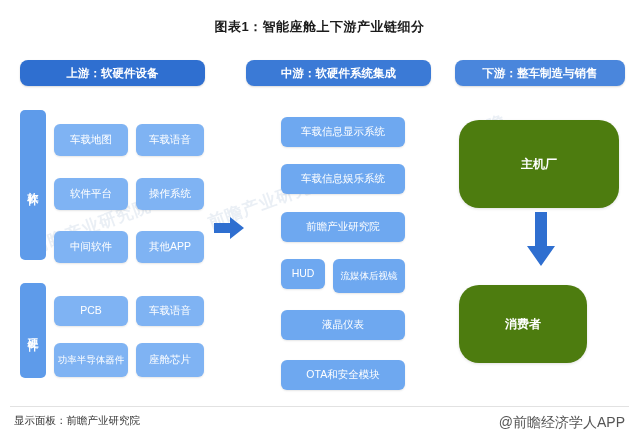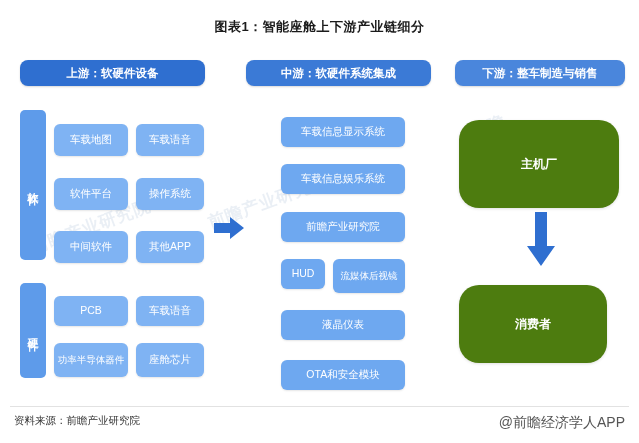--- a/index.html
+++ b/index.html
@@ -111,21 +111,21 @@
 
 <div class="chip mid" style="left:281px;top:117px;width:124px;height:30px;">车载信息显示系统</div>
 <div class="chip mid" style="left:281px;top:164px;width:124px;height:30px;">车载信息娱乐系统</div>
 <div class="chip mid" style="left:281px;top:212px;width:124px;height:30px;">前瞻产业研究院</div>
 <div class="chip mid" style="left:281px;top:259px;width:44px;height:30px;">HUD</div>
 <div class="chip mid" style="left:333px;top:259px;width:72px;height:34px;font-size:9.5px;">流媒体后视镜</div>
 <div class="chip mid" style="left:281px;top:310px;width:124px;height:30px;">液晶仪表</div>
 <div class="chip mid" style="left:281px;top:360px;width:124px;height:30px;">OTA和安全模块</div>
 
 <div class="bigbox" style="left:459px;top:120px;width:160px;height:88px;">主机厂</div>
-<div class="bigbox" style="left:459px;top:285px;width:148px;height:78px;">消费者</div>
+<div class="bigbox" style="left:459px;top:285px;width:128px;height:78px;">消费者</div>
 
 <svg class="arrow-down" viewBox="0 0 28 54">
   <polygon points="8,0 20,0 20,34 28,34 14,54 0,34 8,34" fill="#2f6fd0"></polygon>
 </svg>
 
 <div class="hr"></div>
-<div class="footer-left">资料来源：前瞻产业研究院</div>
+<div class="footer-left">显示面板：前瞻产业研究院</div>
 <div class="footer-right">@前瞻经济学人APP</div>
 
 </body></html>

